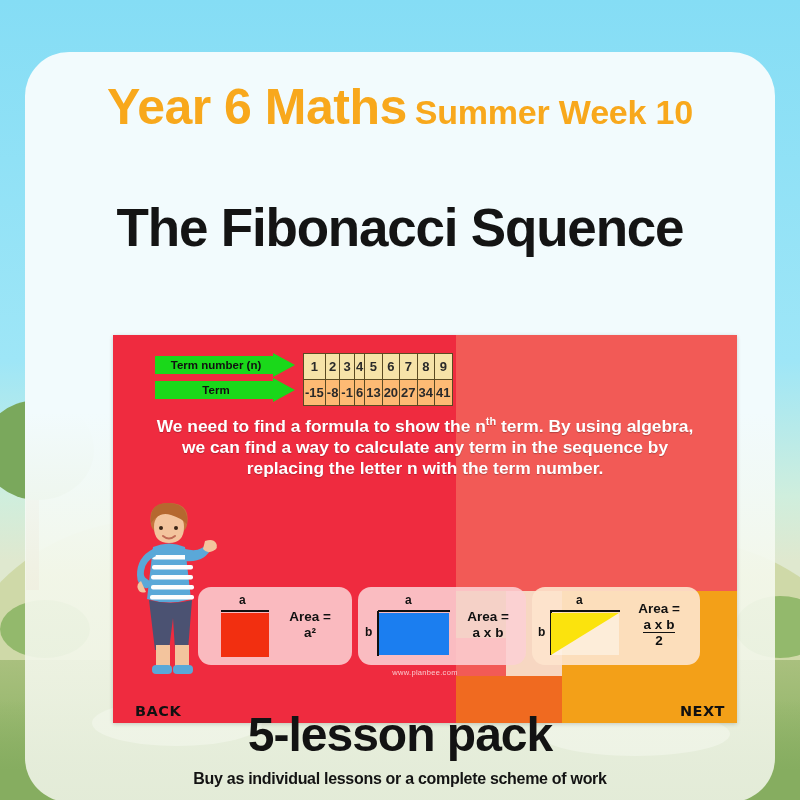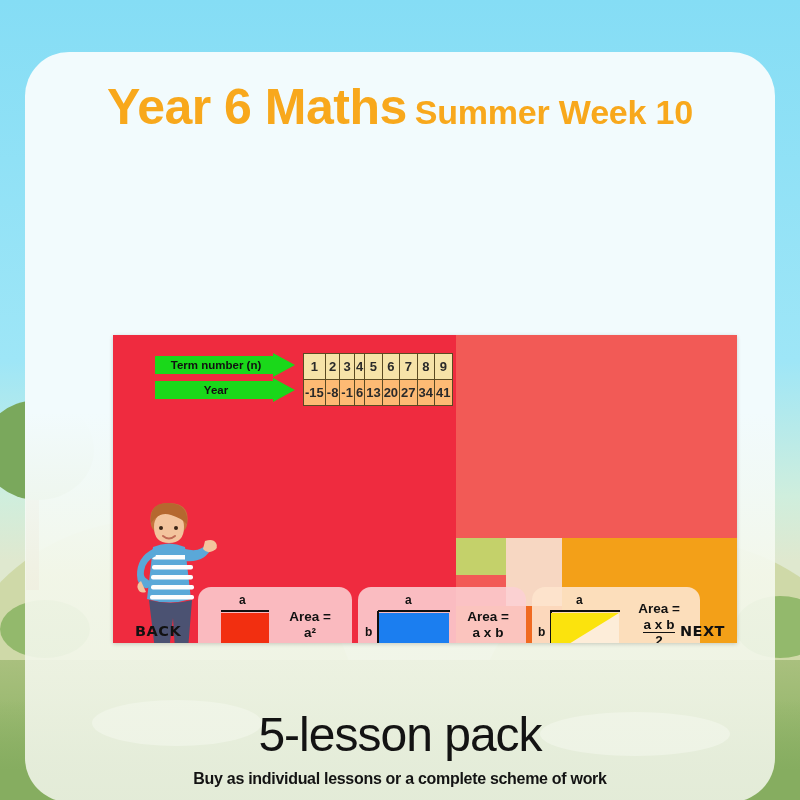--- a/index.html
+++ b/index.html
@@ -37,21 +37,21 @@
   
   #header{position:absolute;left:0;top:26px;width:750px;text-align:center;
           white-space:nowrap;}
   .h-main{font-size:50px;font-weight:bold;color:#f8a81c;letter-spacing:-.5px;}
   .h-sub{font-size:34px;font-weight:bold;color:#f8a81c;margin-left:8px;letter-spacing:-.2px;}
 
   #maintitle{position:absolute;left:0;top:145px;width:750px;text-align:center;
      font-size:53px;font-weight:bold;color:#141414;letter-spacing:-1.2px;white-space:nowrap;}
 
   
-  #slide{position:absolute;left:88px;top:283px;width:624px;height:308px;
+  #slide{position:absolute;left:88px;top:283px;width:624px;height:388px;
          overflow:hidden;background:#ef3244;box-shadow:0 1px 4px rgba(0,0,0,.18);}
   .sl-bg-left {position:absolute;left:0;top:0;width:55%;height:100%;background:#ef2b3f;}
   .sl-bg-right{position:absolute;left:55%;top:0;width:45%;height:100%;background:#f25a56;}
   .sl-bg-orange{position:absolute;left:72%;top:66%;width:28%;height:34%;background:#f3a018;}
   .sl-bg-orange2{position:absolute;left:55%;top:88%;width:17%;height:12%;background:#f06a20;}
   .sl-bg-green{position:absolute;left:55%;top:66%;width:8%;height:12%;background:#c4d16a;}
   .sl-bg-pinkband{position:absolute;left:63%;top:66%;width:9%;height:34%;background:#f7d7c2;}
 
   
   #tbl{position:absolute;left:42px;top:18px;}
@@ -98,21 +98,21 @@
 
   .wm{position:absolute;left:50%;transform:translateX(-50%);top:333px;
       font-size:7.5px;color:#f9c9ce;letter-spacing:.3px;}
   .navbtn{position:absolute;bottom:4px;font-size:14.5px;font-weight:bold;color:#111;
       letter-spacing:.5px;font-family:"DejaVu Sans", sans-serif;}
   #backbtn{left:22px;}
   #nextbtn{right:12px;}
 
   
   #footer{position:absolute;left:0;top:655px;width:750px;text-align:center;}
-  .f-main{font-size:48px;font-weight:normal;color:#131313;letter-spacing:-1px;}
+  .f-main{font-size:48px;font-weight:bold;color:#131313;letter-spacing:-1px;}
   .f-sub{font-size:16px;font-weight:bold;color:#131313;margin-top:8px;letter-spacing:-.3px;}
 </style>
 </head>
 <body>
 
 <div id="bg">
   <div class="sky"></div>
   <div class="hill-far"></div>
   <div class="hill-far2"></div>
   <div class="ground"></div>
@@ -124,39 +124,40 @@
   <div class="cloudy" style="left:92px;top:700px;width:170px;height:46px;"></div>
   <div class="cloudy" style="left:540px;top:712px;width:190px;height:44px;"></div>
 </div>
 
 <div id="card">
 
   <div id="header">
     <span class="h-main">Year 6 Maths</span><span class="h-sub">Summer Week 10</span>
   </div>
 
+  <div id="maintitle">The Fibonacci Squence</div>
 
   <div id="slide">
     <div class="sl-bg-left"></div>
     <div class="sl-bg-right"></div>
     <div class="sl-bg-green"></div>
     <div class="sl-bg-pinkband"></div>
     <div class="sl-bg-orange"></div>
     <div class="sl-bg-orange2"></div>
 
     <div id="tbl">
       <div class="arrowlbl" style="top:0px;">
         <div class="body"></div>
           <div class="head"></div>
         <span>Term number (n)</span>
       </div>
       <div class="arrowlbl" style="top:25px;">
         <div class="body"></div>
           <div class="head"></div>
-        <span>Year</span>
+        <span>Term</span>
       </div>
       <table class="seq">
         <tbody>
             <tr class="r1">
           <td>1</td>
           <td>2</td>
           <td>3</td>
           <td>4</td>
           <td>5</td>
           <td>6</td>
@@ -172,20 +173,21 @@
           <td>13</td>
           <td>20</td>
           <td>27</td>
           <td>34</td>
           <td>41</td>
         </tr>
       </tbody>
         </table>
     </div>
 
+    <div id="para"><span>We need to find a formula to show the n</span><sup>th</sup><span> term. By using algebra, we can find a way to calculate any term in the sequence by replacing the letter n with the term number.</span></div>
 
 
     <div class="shapebox" id="sb1">
       <div style="position:relative;width:100%;height:100%;">
         <div class="dimtop" style="left:41px;top:6px;">a</div>
         <div class="dimline" style="left:23px;top:23px;width:48px;"></div>
         <div class="sq" style="left:23px;top:26px;width:48px;height:44px;"></div>
         <div class="areatxt" style="left:78px;top:22px;width:68px;">
           <span>Area =</span><br>
           <span>a²</span>

